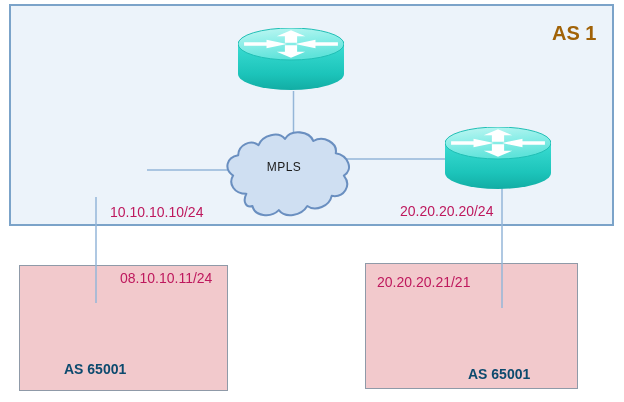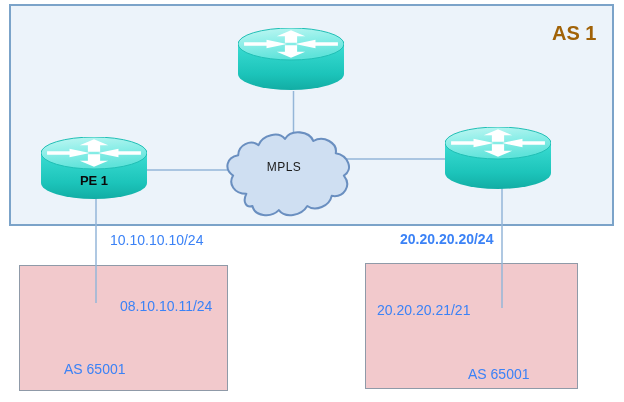--- a/index.html
+++ b/index.html
@@ -44,27 +44,27 @@
     position: absolute; left: 0; top: 36px; width: 106px; text-align: center;
     font-size: 13px; font-weight: bold; color: #0a0a0a;
   }
   .router.p   { left: 238px; top: 28px; }
   .router.pe1 { left: 41px;  top: 137px; }
   .router.pe2 { left: 445px; top: 127px; }
   .router.ce1 { left: 42px;  top: 296px; }
   .router.ce2 { left: 448px; top: 301px; }
 
   
-  .ip-label { position: absolute; font-size: 14px; color: #3b82f6; white-space: nowrap; margin-top: 28px; }
+  .ip-label { position: absolute; font-size: 14px; color: #be185d; white-space: nowrap; }
   .ip-pe1 { left: 110px; top: 204px; }
-  .ip-pe2 { left: 400px; top: 203px; font-weight: bold; }
+  .ip-pe2 { left: 400px; top: 203px; }
   .ip-ce1 { left: 120px; top: 270px; }
   .ip-ce2 { left: 377px; top: 274px; }
   .site-label {
-    position: absolute; font-size: 14px; font-weight: normal; color: #3b82f6; white-space: nowrap;
+    position: absolute; font-size: 14px; font-weight: bold; color: #0c4a6e; white-space: nowrap;
   }
   .site-label.left  { left: 64px;  top: 361px; }
   .site-label.right { left: 468px; top: 366px; }
 
   .hidden-defs { position: absolute; width: 0; height: 0; }
 </style>
 </head>
 <body>
 
 <svg class="hidden-defs" aria-hidden="true">
@@ -133,33 +133,20 @@
       <ellipse cx="53" cy="16" rx="53" ry="16" fill="url(#teal-top)" stroke="#20bfb5" stroke-width="1"></ellipse>
       <g transform="translate(53,16) scale(1.02,0.30) translate(-50,-50)" fill="#ffffff">
         <polygon points="50,4 36,24 44,24 44,46 56,46 56,24 64,24"></polygon>
         <polygon points="50,96 36,76 44,76 44,54 56,54 56,76 64,76"></polygon>
         <polygon points="46,50 26,36 26,44 4,44 4,56 26,56 26,64"></polygon>
         <polygon points="54,50 74,36 74,44 96,44 96,56 74,56 74,64"></polygon>
       </g>
     </svg>
   </div>
 
-  <div class="router pe1">
-    <svg width="106" height="64" viewBox="0 0 106 64">
-      <path d="M0,16 v30 a53,16 0 0 0 106,0 v-30 z" fill="url(#teal-body)"></path>
-      <ellipse cx="53" cy="16" rx="53" ry="16" fill="url(#teal-top)" stroke="#20bfb5" stroke-width="1"></ellipse>
-      <g transform="translate(53,16) scale(1.02,0.30) translate(-50,-50)" fill="#ffffff">
-        <polygon points="50,4 36,24 44,24 44,46 56,46 56,24 64,24"></polygon>
-        <polygon points="50,96 36,76 44,76 44,54 56,54 56,76 64,76"></polygon>
-        <polygon points="46,50 26,36 26,44 4,44 4,56 26,56 26,64"></polygon>
-        <polygon points="54,50 74,36 74,44 96,44 96,56 74,56 74,64"></polygon>
-      </g>
-    </svg>
-    <div class="router-label">PE 1</div>
-  </div>
 
   <div class="router pe2">
     <svg width="106" height="64" viewBox="0 0 106 64">
       <path d="M0,16 v30 a53,16 0 0 0 106,0 v-30 z" fill="url(#teal-body)"></path>
       <ellipse cx="53" cy="16" rx="53" ry="16" fill="url(#teal-top)" stroke="#20bfb5" stroke-width="1"></ellipse>
       <g transform="translate(53,16) scale(1.02,0.30) translate(-50,-50)" fill="#ffffff">
         <polygon points="50,4 36,24 44,24 44,46 56,46 56,24 64,24"></polygon>
         <polygon points="50,96 36,76 44,76 44,54 56,54 56,76 64,76"></polygon>
         <polygon points="46,50 26,36 26,44 4,44 4,56 26,56 26,64"></polygon>
         <polygon points="54,50 74,36 74,44 96,44 96,56 74,56 74,64"></polygon>

